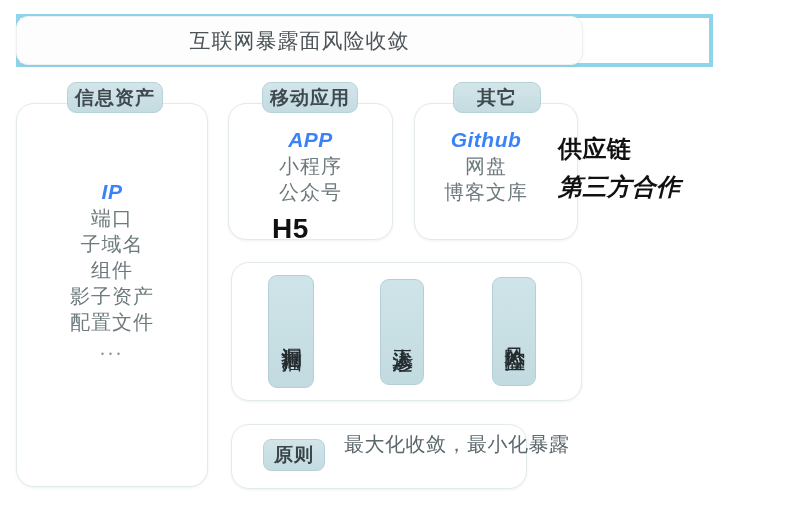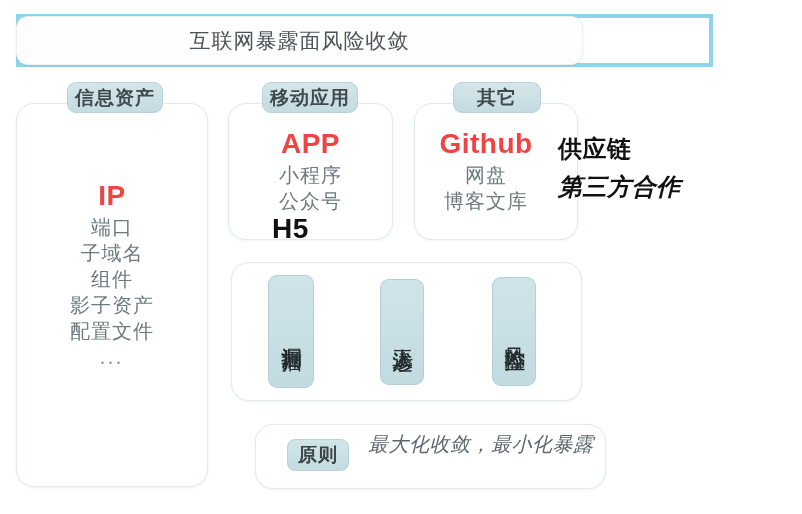--- a/index.html
+++ b/index.html
@@ -94,23 +94,24 @@
     flex-direction: column;
     align-items: center;
   }
   .col-list .row {
     line-height: 1.30;
     white-space: nowrap;
   }
   .col-list .row.lead {
     font-family: "Liberation Sans", "DejaVu Sans", sans-serif;
     font-weight: bold;
-    font-size: 28px;
-    color: #ef4444;
+    font-size: 21px;
+    color: #3b82f6;
     letter-spacing: 0.5px;
+    font-style: italic;
   }
   .col-list .row.cn {
     font-size: 20px;
     color: #6d7a7e;
     letter-spacing: 1px;
   }
   .col-list .row.dots {
     font-size: 20px;
     color: #8b9699;
     letter-spacing: 3px;
@@ -168,21 +169,20 @@
     color: #394448;
     letter-spacing: 1px;
     box-sizing: border-box;
   }
   #principle-lines {
     position: absolute;
     left: 112px;
     top: 6px;
     display: flex;
     flex-direction: column;
-    font-style: italic;
   }
   #principle-lines .pline {
     font-size: 20px;
     line-height: 1.32;
     color: #5c686c;
     letter-spacing: 0.5px;
     white-space: nowrap;
   }
 </style>
 </head>
@@ -233,20 +233,20 @@
 <div class="vpill" style="left:268px; top:275px; width:46px; height:113px;">
   <span>漏洞扫描</span>
 </div>
 <div class="vpill" style="left:380px; top:279px; width:44px; height:106px;">
   <span>人工渗透</span>
 </div>
 <div class="vpill" style="left:492px; top:277px; width:44px; height:109px;">
   <span>风险监控</span>
 </div>
 
-<div class="panel" style="left:231px; top:424px; width:351px; height:65px;margin-left:24px;">
+<div class="panel" style="left:231px; top:424px; width:296px; height:65px;">
   <div id="principle-badge">
     <span>原则</span>
   </div>
   <div id="principle-lines">
     <div class="pline">最大化收敛，最小化暴露</div>
   </div>
 </div>
 
 </body></html>

